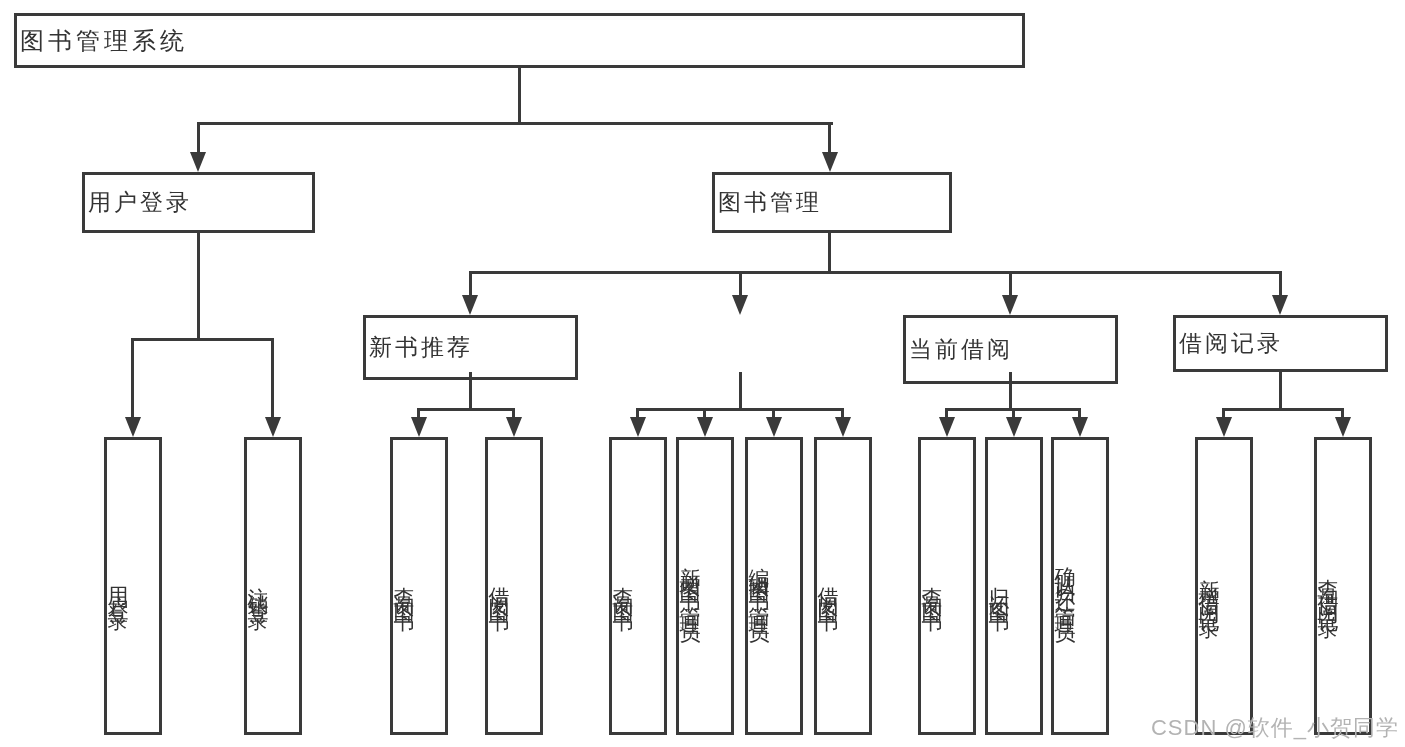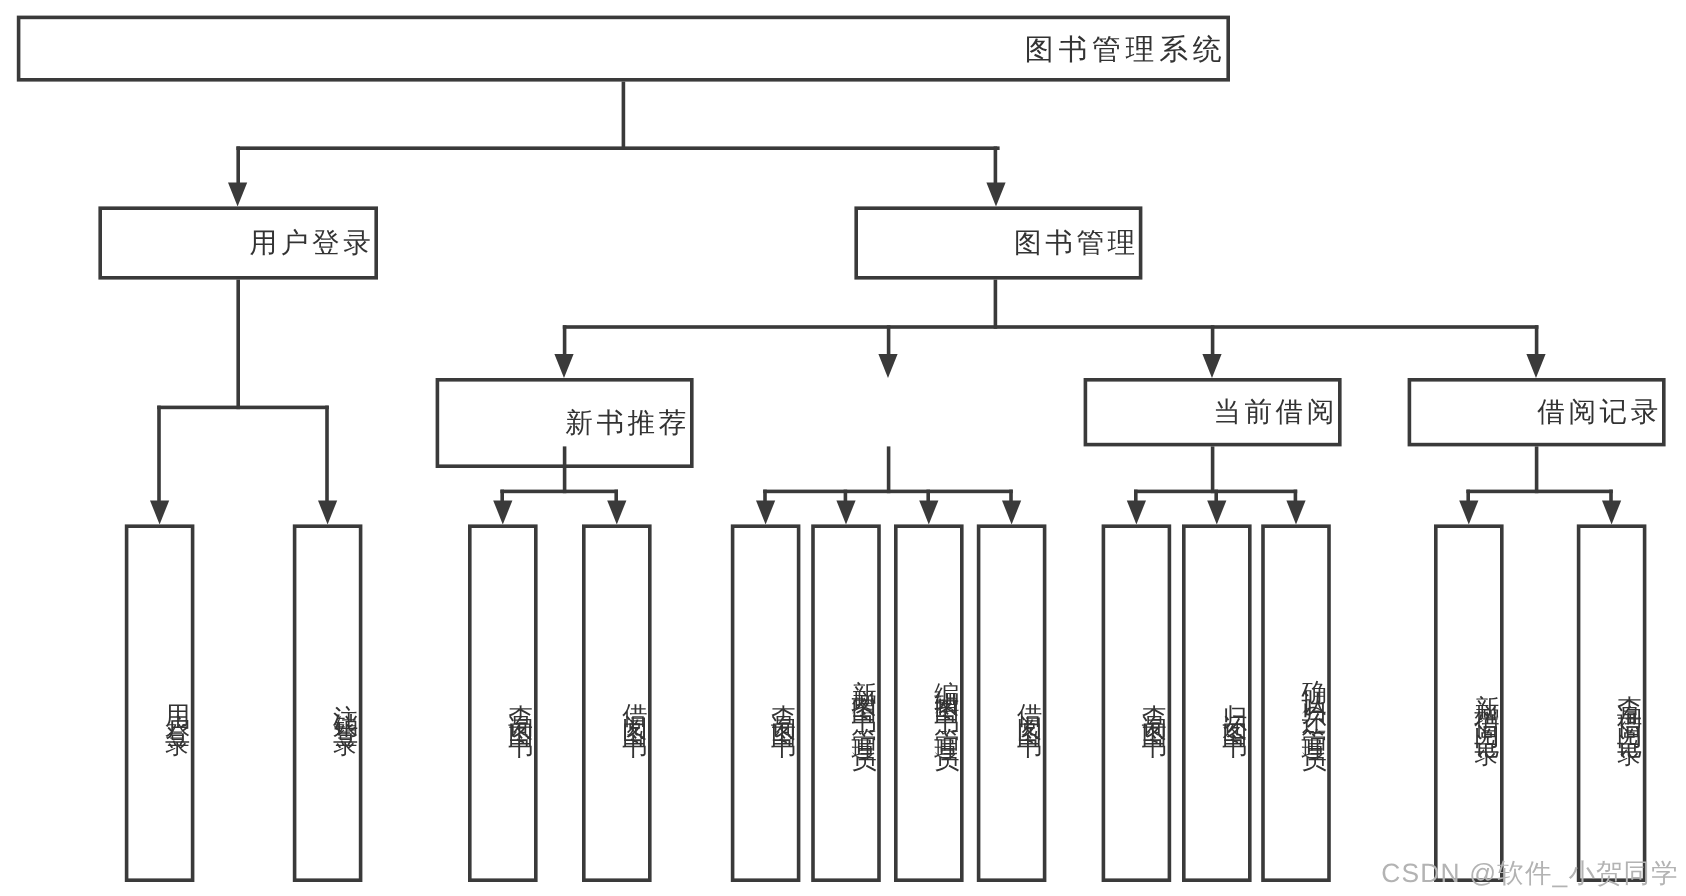--- a/index.html
+++ b/index.html
@@ -17,21 +17,21 @@
     background:var(--background);
     overflow:hidden;
   }
   .box{
     position:absolute;
     box-sizing:border-box;
     border:3px solid var(--line);
     background:var(--box-fill);
     display:flex;
     align-items:center;
-    justify-content:flex-end;
+    justify-content:flex-start;
     color:var(--text);
   }
   .box .lbl{
     font-size:23px;
     letter-spacing:3px;
     color:var(--text);
     white-space:nowrap;
     text-indent:3px; 
   }
   .root .lbl{font-size:24px;letter-spacing:4px;}
@@ -101,24 +101,24 @@
   <div class="hline" style="left:469px;top:271px;width:813px"></div>
   <div class="vline" style="left:469px;top:271px;height:26px"></div>
   <div class="ahead" style="left:462px;top:295px"></div>
   <div class="vline" style="left:739px;top:271px;height:26px"></div>
   <div class="ahead" style="left:732px;top:295px"></div>
   <div class="vline" style="left:1009px;top:271px;height:26px"></div>
   <div class="ahead" style="left:1002px;top:295px"></div>
   <div class="vline" style="left:1279px;top:271px;height:26px"></div>
   <div class="ahead" style="left:1272px;top:295px"></div>
 
-  <div class="box" style="left:363px;top:315px;width:215px;height:75px">
+  <div class="box" style="left:363px;top:315px;width:215px;height:65px">
     <span class="lbl">新书推荐</span>
   </div>
-  <div class="box" style="left:903px;top:315px;width:215px;height:57px">
+  <div class="box" style="left:903px;top:315px;width:215px;height:69px">
     <span class="lbl">当前借阅</span>
   </div>
   <div class="box" style="left:1173px;top:315px;width:215px;height:57px">
     <span class="lbl">借阅记录</span>
   </div>
 
   <div class="vline" style="left:469px;top:372px;height:39px"></div>
   <div class="vline" style="left:739px;top:372px;height:39px"></div>
   <div class="vline" style="left:1009px;top:372px;height:39px"></div>
   <div class="vline" style="left:1279px;top:372px;height:39px"></div>

